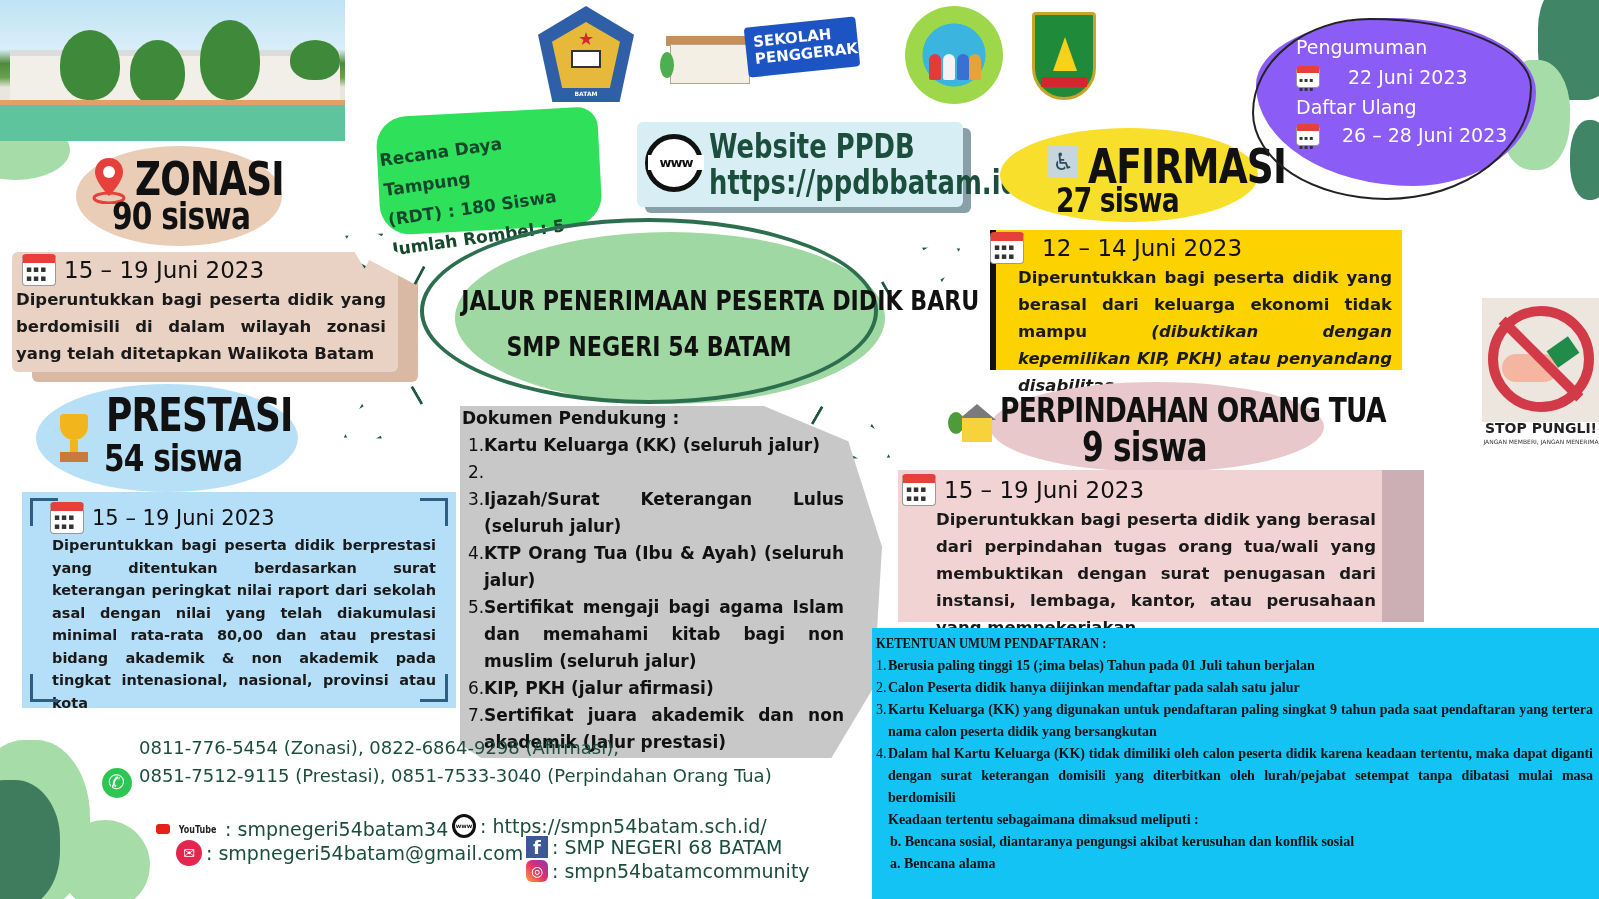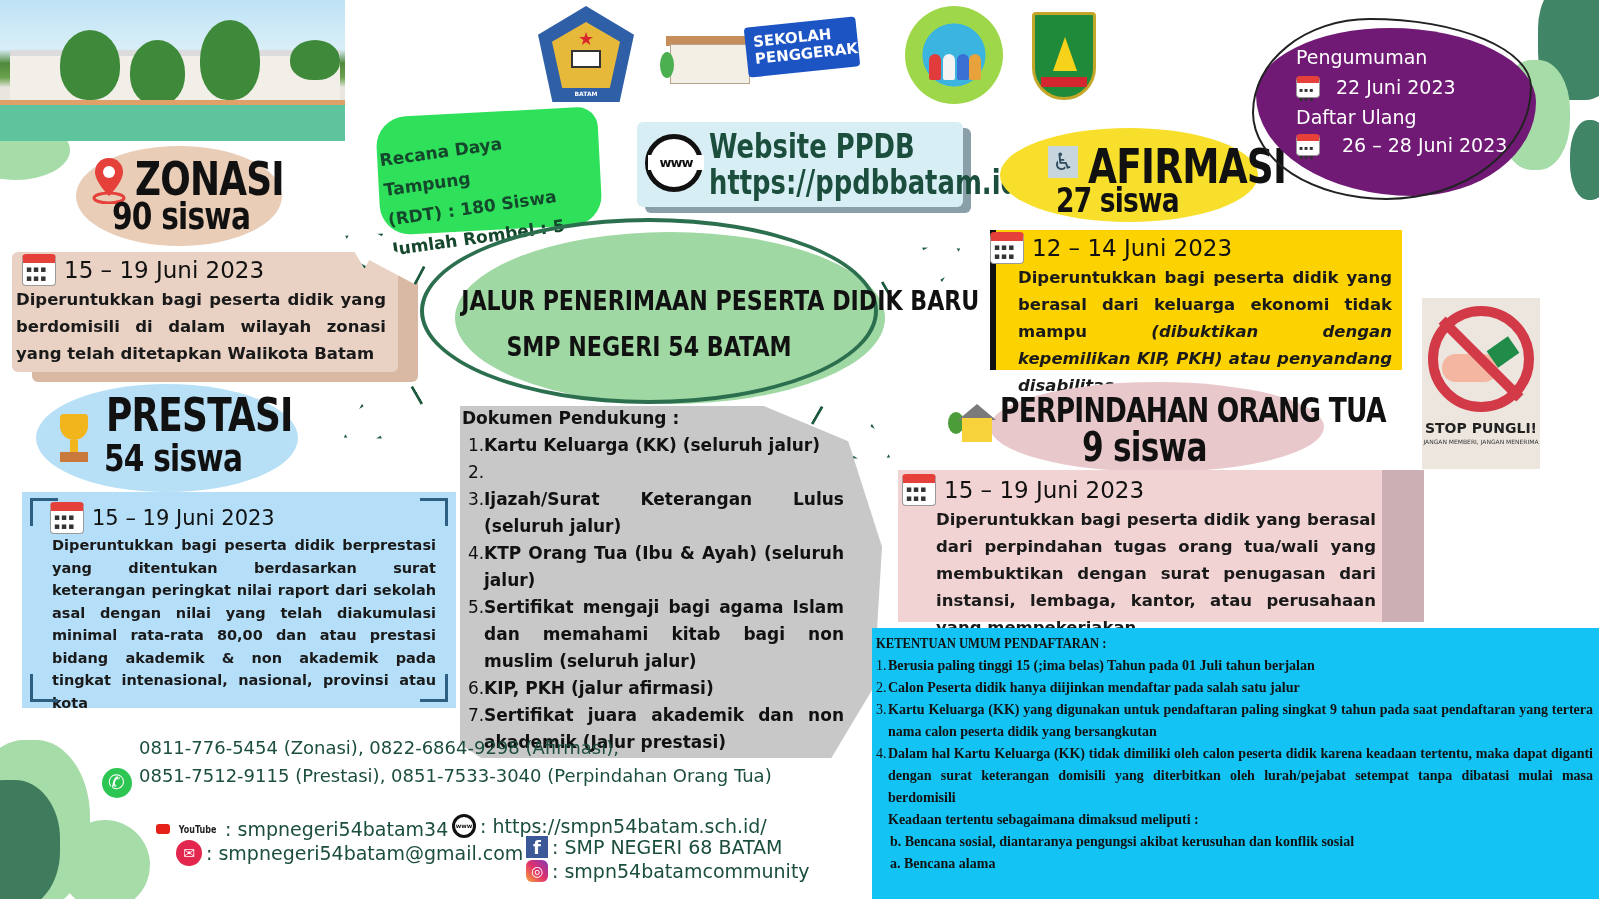--- a/index.html
+++ b/index.html
@@ -76,28 +76,28 @@
   .dok li .t { text-align: justify; text-align-last: left; }
 
   
   .afirmasi-oval { left: 1000px; top: 128px; width: 258px; height: 94px; border-radius: 50%; background: #f7df2c; }
   .afirmasi-title { left: 1088px; top: 138px; font-size: 48px; }
   .afirmasi-count { left: 1056px; top: 180px; font-size: 34px; }
   .wheel { left: 1048px; top: 146px; width: 30px; height: 32px; background:#c6d6dc; font-size: 24px; line-height: 32px; text-align:center; color:#2f4b5e; }
   .afirmasi-card { left: 990px; top: 230px; width: 412px; height: 140px; background: #fcd200; border-left: 6px solid #111; }
 
   
-  .peng { left: 1256px; top: 28px; width: 280px; height: 168px; background: #701a75; border-radius: 48% 52% 44% 56% / 40% 44% 56% 60%; }
+  .peng { left: 1256px; top: 18px; width: 280px; height: 168px; background: #8b5cf6; border-radius: 48% 52% 44% 56% / 40% 44% 56% 60%; }
   .peng-ring { left: 1252px; top: 18px; width: 280px; height: 182px; border: 2px solid #222; border-radius: 42% 58% 52% 48% / 52% 38% 62% 48%; }
   .peng .l { position:absolute; color:#fff; font-size: 19px; white-space:nowrap; }
   .peng .cal { width: 24px; height: 22px; border-top-width: 7px; }
   .peng .cal::after, .peng .cal::before { font-size: 6px; left: 2px; }
 
   
-  .pungli { left: 1422px; top: 298px; width: 118px; height: 171px; background: #ece6de; }
+  .pungli { left: 1482px; top: 298px; width: 118px; height: 124px; background: #ece6de; }
   .pungli .ring { position:absolute; left: 6px; top: 8px; width: 106px; height: 106px; border-radius: 50%; border: 10px solid #d23a48; }
   .pungli .bar { position:absolute; left: 54px; top: 6px; width: 10px; height: 110px; background: #d23a48; transform: rotate(-45deg); }
   .pungli .money { position:absolute; left: 68px; top: 44px; width: 26px; height: 20px; background:#218c4a; transform: rotate(-35deg); }
   .pungli .hand { position:absolute; left: 20px; top: 56px; width: 56px; height: 28px; background:#f4b6a0; border-radius: 14px; }
   .pungli .t1 { position:absolute; left: 0; width: 118px; top: 122px; text-align:center; font-size: 14px; font-weight:bold; color:#222; }
   .pungli .t2 { position:absolute; left: 0; width: 118px; top: 140px; text-align:center; font-size: 6px; color:#333; }
 
   
   .prestasi-oval { left: 36px; top: 384px; width: 262px; height: 108px; border-radius: 50%; background: #b7e0f7; }
   .prestasi-title { left: 106px; top: 388px; font-size: 46px; }
@@ -228,30 +228,30 @@
   <div>SMP NEGERI 54 BATAM</div>
 </div>
 
 <div class="abs afirmasi-oval"></div>
 <div class="abs wheel">♿</div>
 <div class="abs title-big afirmasi-title">AFIRMASI</div>
 <div class="abs title-big afirmasi-count">27 siswa</div>
 <div class="card afirmasi-card">
   <div class="date-row" style="padding:2px 0 0 0;margin-left:-6px;">
     <span class="cal"></span>
-    <span style="">12 – 14 Juni 2023</span>
+    <span style="margin-left:10px;">12 – 14 Juni 2023</span>
   </div>
   <div class="para" style="padding:0 10px 0 22px;">
     <span>Diperuntukkan bagi peserta didik yang berasal dari keluarga ekonomi tidak mampu </span><i>(dibuktikan dengan kepemilikan KIP, PKH) atau penyandang disabilitas</i>
   </div>
 </div>
 
 <div class="abs peng">
   <div class="l" style="left:40px;top:18px;">Pengumuman</div>
-  <div class="l" style="left:40px;top:48px;display:flex;align-items:center;gap:16px;">
+  <div class="l" style="left:40px;top:48px;display:flex;align-items:center;gap:28px;">
     <span class="cal"></span>
     <span>22 Juni 2023</span>
   </div>
   <div class="l" style="left:40px;top:78px;">Daftar Ulang</div>
   <div class="l" style="left:40px;top:106px;display:flex;align-items:center;gap:22px;">
     <span class="cal"></span>
     <span>26 – 28 Juni 2023</span>
   </div>
 </div>
 <div class="abs peng-ring"></div>

